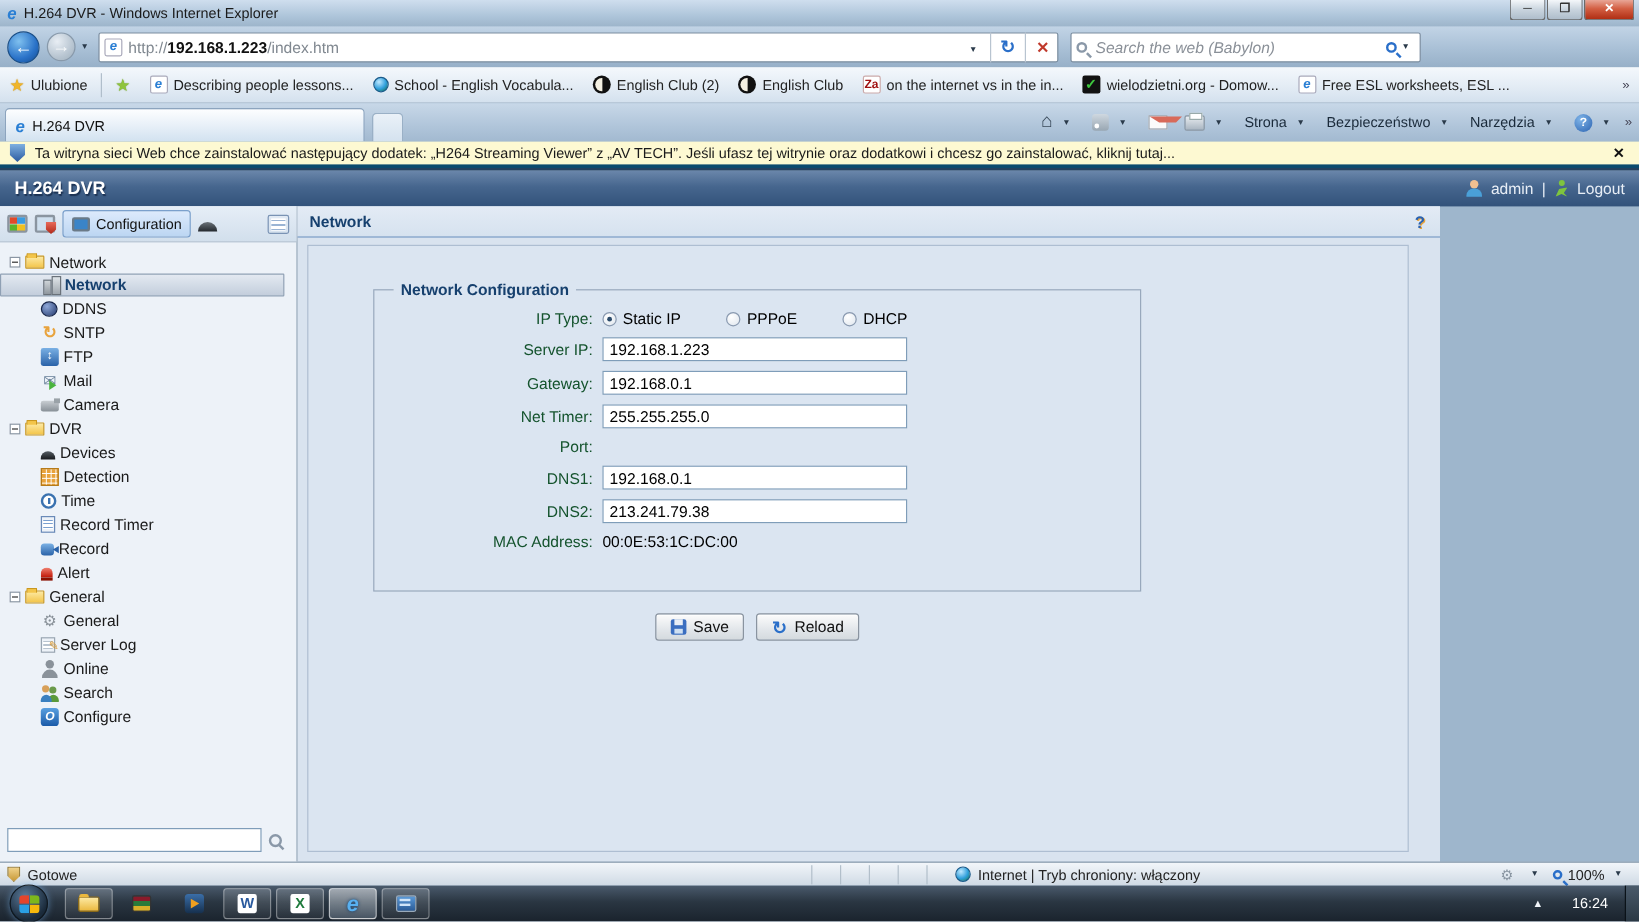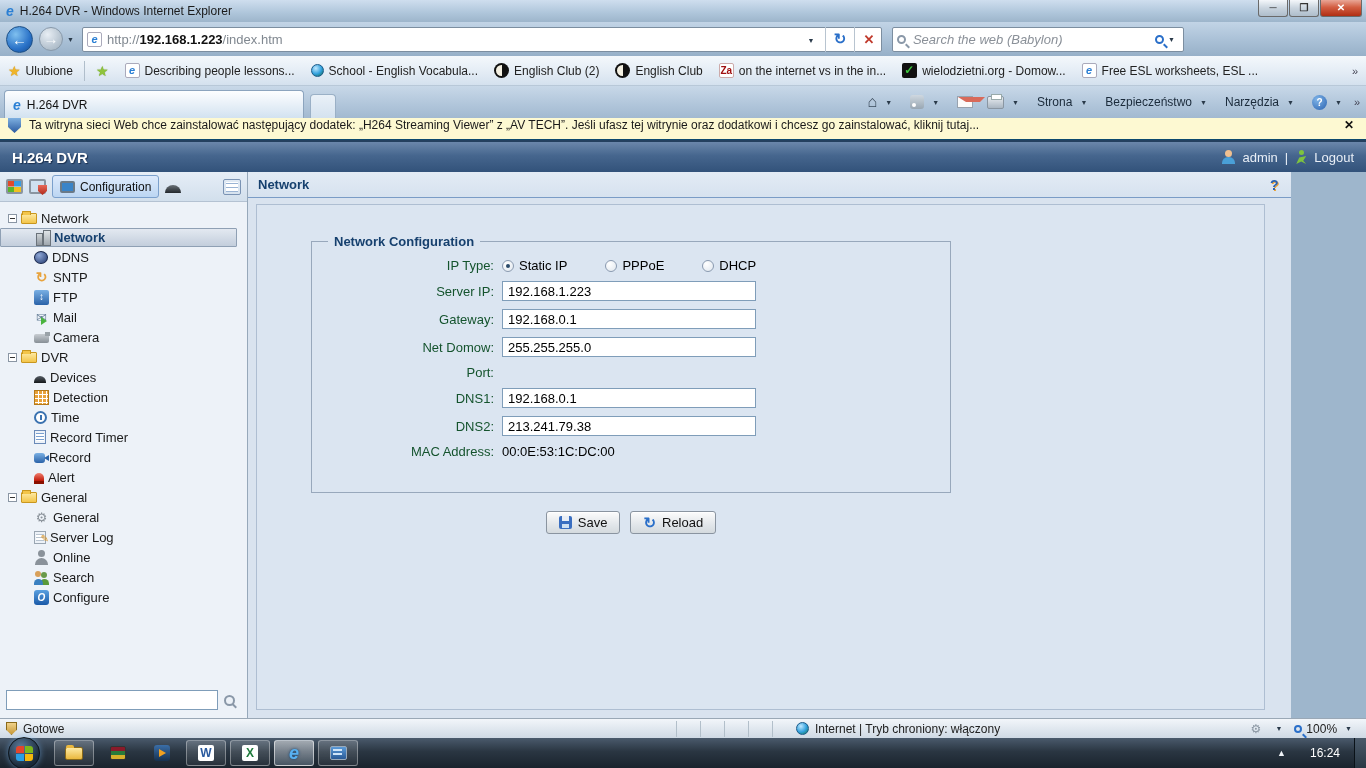--- a/index.html
+++ b/index.html
@@ -92,42 +92,42 @@
     border-top:5px solid #d86a5a; border-left:8px solid transparent; width:14px; }
   .print-ic { width:17px; height:13px; background:linear-gradient(#e8ecf0,#aab6c2); border:1px solid #8a96a2;
     border-radius:2px; position:relative; }
   .print-ic::after { content:""; position:absolute; left:3px; top:-3px; width:9px; height:4px; background:#fff; border:1px solid #9aa; }
   .help-circ { width:15px; height:15px; border-radius:50%;
     background:radial-gradient(circle at 35% 30%,#7fb4e8,#2a62b0); color:#fff;
     font-size:10px; font-weight:bold; text-align:center; line-height:15px; }
 
   
   .infobar { left:0; top:118px; width:1366px; height:22px; background:#fdf9d2;
-    border-bottom:1px solid #0c4a6e; display:flex; align-items:flex-start; padding:0 8px;
+    border-bottom:3px solid #0c4a6e; display:flex; align-items:center; padding:0 8px;
     font-size:12px; color:#1a1a1a; gap:8px; }
   .shield { width:13px; height:15px; background:linear-gradient(#7fb0e0,#2a5aa0);
     clip-path:polygon(0 0,100% 0,100% 60%,50% 100%,0 60%); position:relative; }
   .infobar .close-x { margin-left:auto; font-weight:bold; font-size:12px; color:#111; padding-right:4px; }
 
   
   .appheader { left:0; top:140px; width:1366px; height:32px;
     background:linear-gradient(#6b87ab,#46668e 45%,#32527a);
     border-top:2px solid #24405f; display:flex; align-items:center; padding:0 12px; }
   .apptitle { color:#fff; font-weight:bold; font-size:15px; text-shadow:1px 1px 1px #1a3050; }
   .headright { margin-left:auto; display:flex; align-items:center; gap:7px; color:#e8eef6; font-size:13px; }
   .user-ic { width:13px; height:14px; position:relative; }
   .user-ic::before { content:""; position:absolute; left:3px; top:0; width:7px; height:7px; border-radius:50%; background:#f0c090; }
   .user-ic::after { content:""; position:absolute; left:0; bottom:0; width:13px; height:7px; border-radius:6px 6px 0 0; background:#4aa0d8; }
   .logout-ic { width:12px; height:14px; position:relative; }
   .logout-ic::before { content:""; position:absolute; left:4px; top:0; width:5px; height:5px; border-radius:50%; background:#7ec43e; }
   .logout-ic::after { content:""; position:absolute; left:1px; bottom:0; width:10px; height:8px; background:#7ec43e;
     clip-path:polygon(0 100%,30% 20%,100% 0,70% 60%,100% 100%,50% 70%); }
 
   
-  .appbody { left:0; top:172px; width:1291px; height:546px; background:#d9e3ef; display:flex; }
+  .appbody { left:0; top:172px; width:1200px; height:546px; background:#d9e3ef; display:flex; }
 
   
   .sidebar { width:248px; height:546px; background:#edf2f8; border-right:1px solid #96a8ba; position:relative; }
   .side-toolbar { height:30px; background:linear-gradient(#e6eef7,#d2dfec);
     border-bottom:1px solid #b4c2d2; display:flex; align-items:center; gap:6px; padding:0 6px; }
   .tico { width:17px; height:15px; position:relative; display:inline-block; }
   .monitor { border:2px solid #8a95a0; border-radius:2px; background:
     linear-gradient(90deg,#e04a2a 50%,#3a9ce0 50%) top/100% 50% no-repeat,
     linear-gradient(90deg,#5ab42a 50%,#f0c020 50%) bottom/100% 50% no-repeat; }
   .monitor2 { border:2px solid #8a95a0; border-radius:2px; background:#cfe0ef; }
@@ -540,21 +540,21 @@
             </div>
             <div class="frow">
               <span class="flabel">Server IP:</span>
               <input class="finput" value="192.168.1.223" style="">
             </div>
             <div class="frow">
               <span class="flabel">Gateway:</span>
               <input class="finput" value="192.168.0.1" style="">
             </div>
             <div class="frow">
-              <span class="flabel">Net Domow:</span>
+              <span class="flabel">Net Timer:</span>
               <input class="finput" value="255.255.255.0" style="">
             </div>
             <div class="frow">
               <span class="flabel">Port:</span>
             </div>
             <div class="frow">
               <span class="flabel">DNS1:</span>
               <input class="finput" value="192.168.0.1" style="">
             </div>
             <div class="frow">

